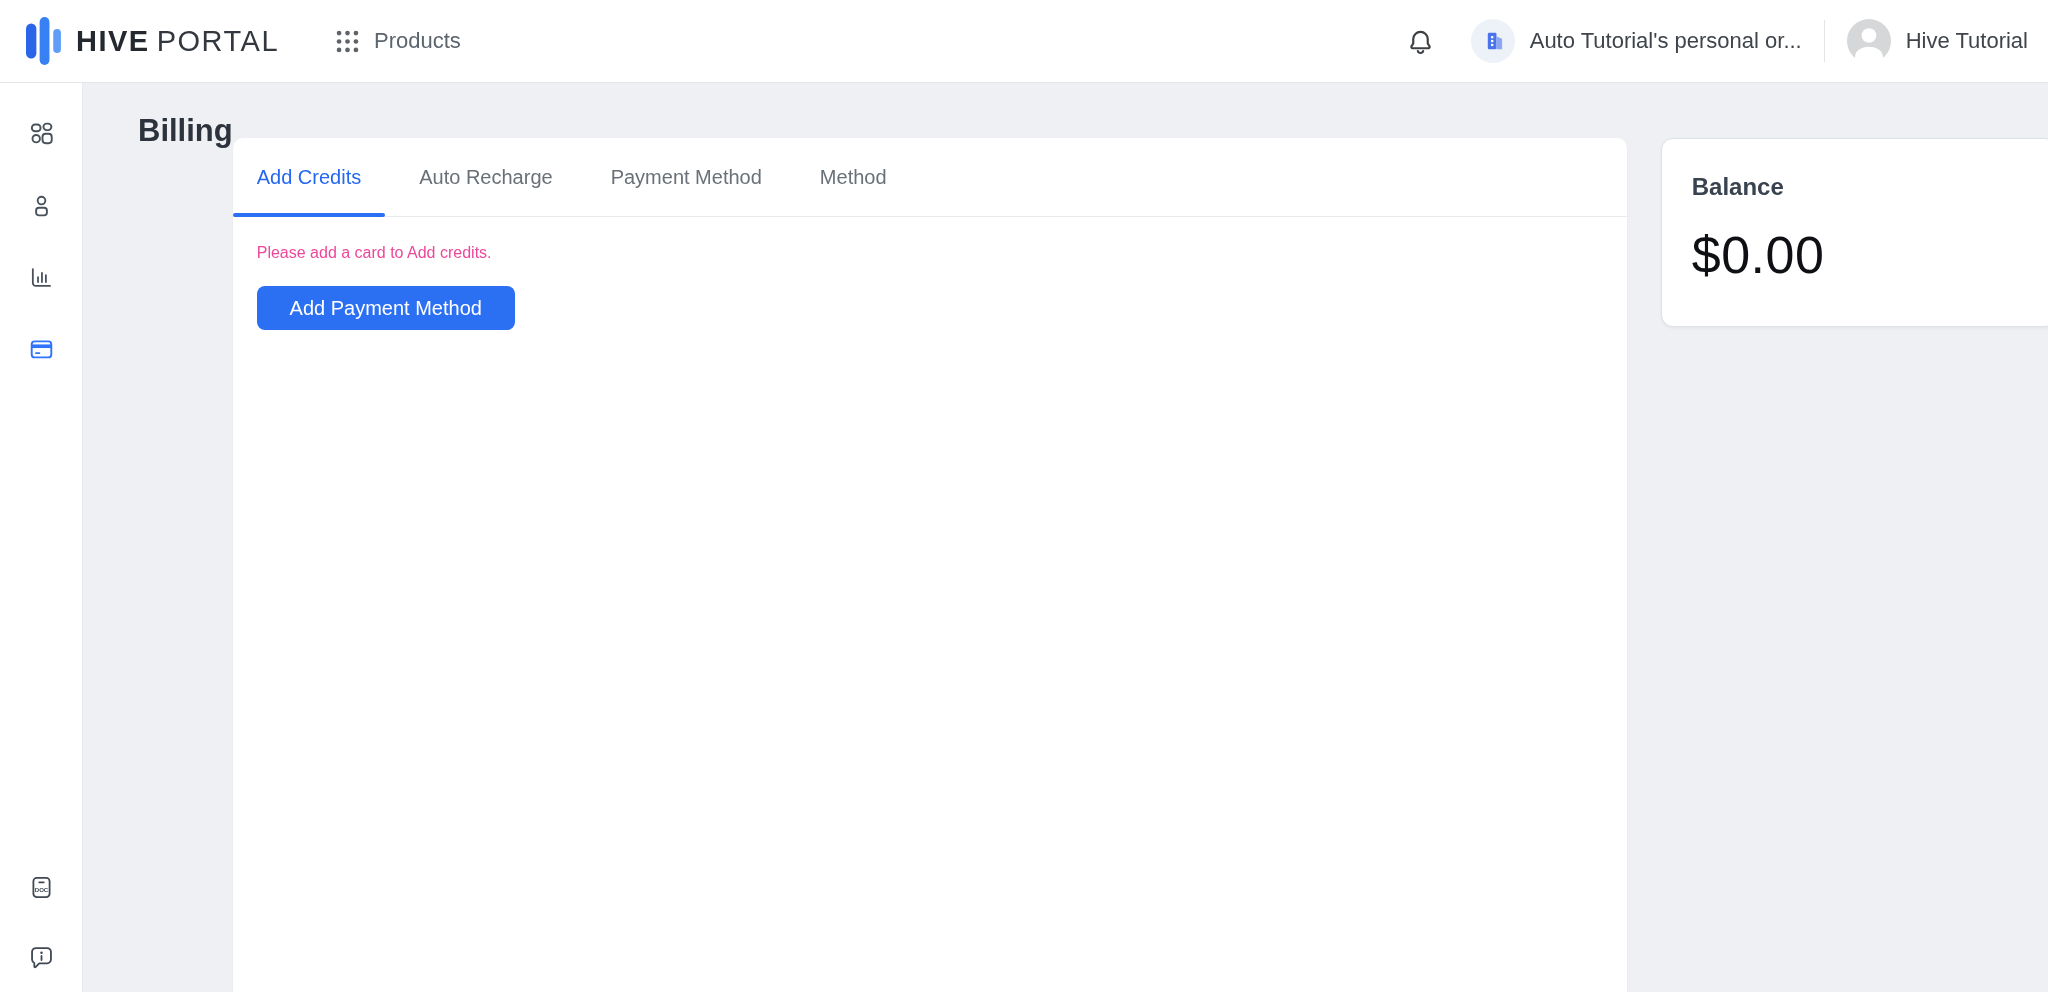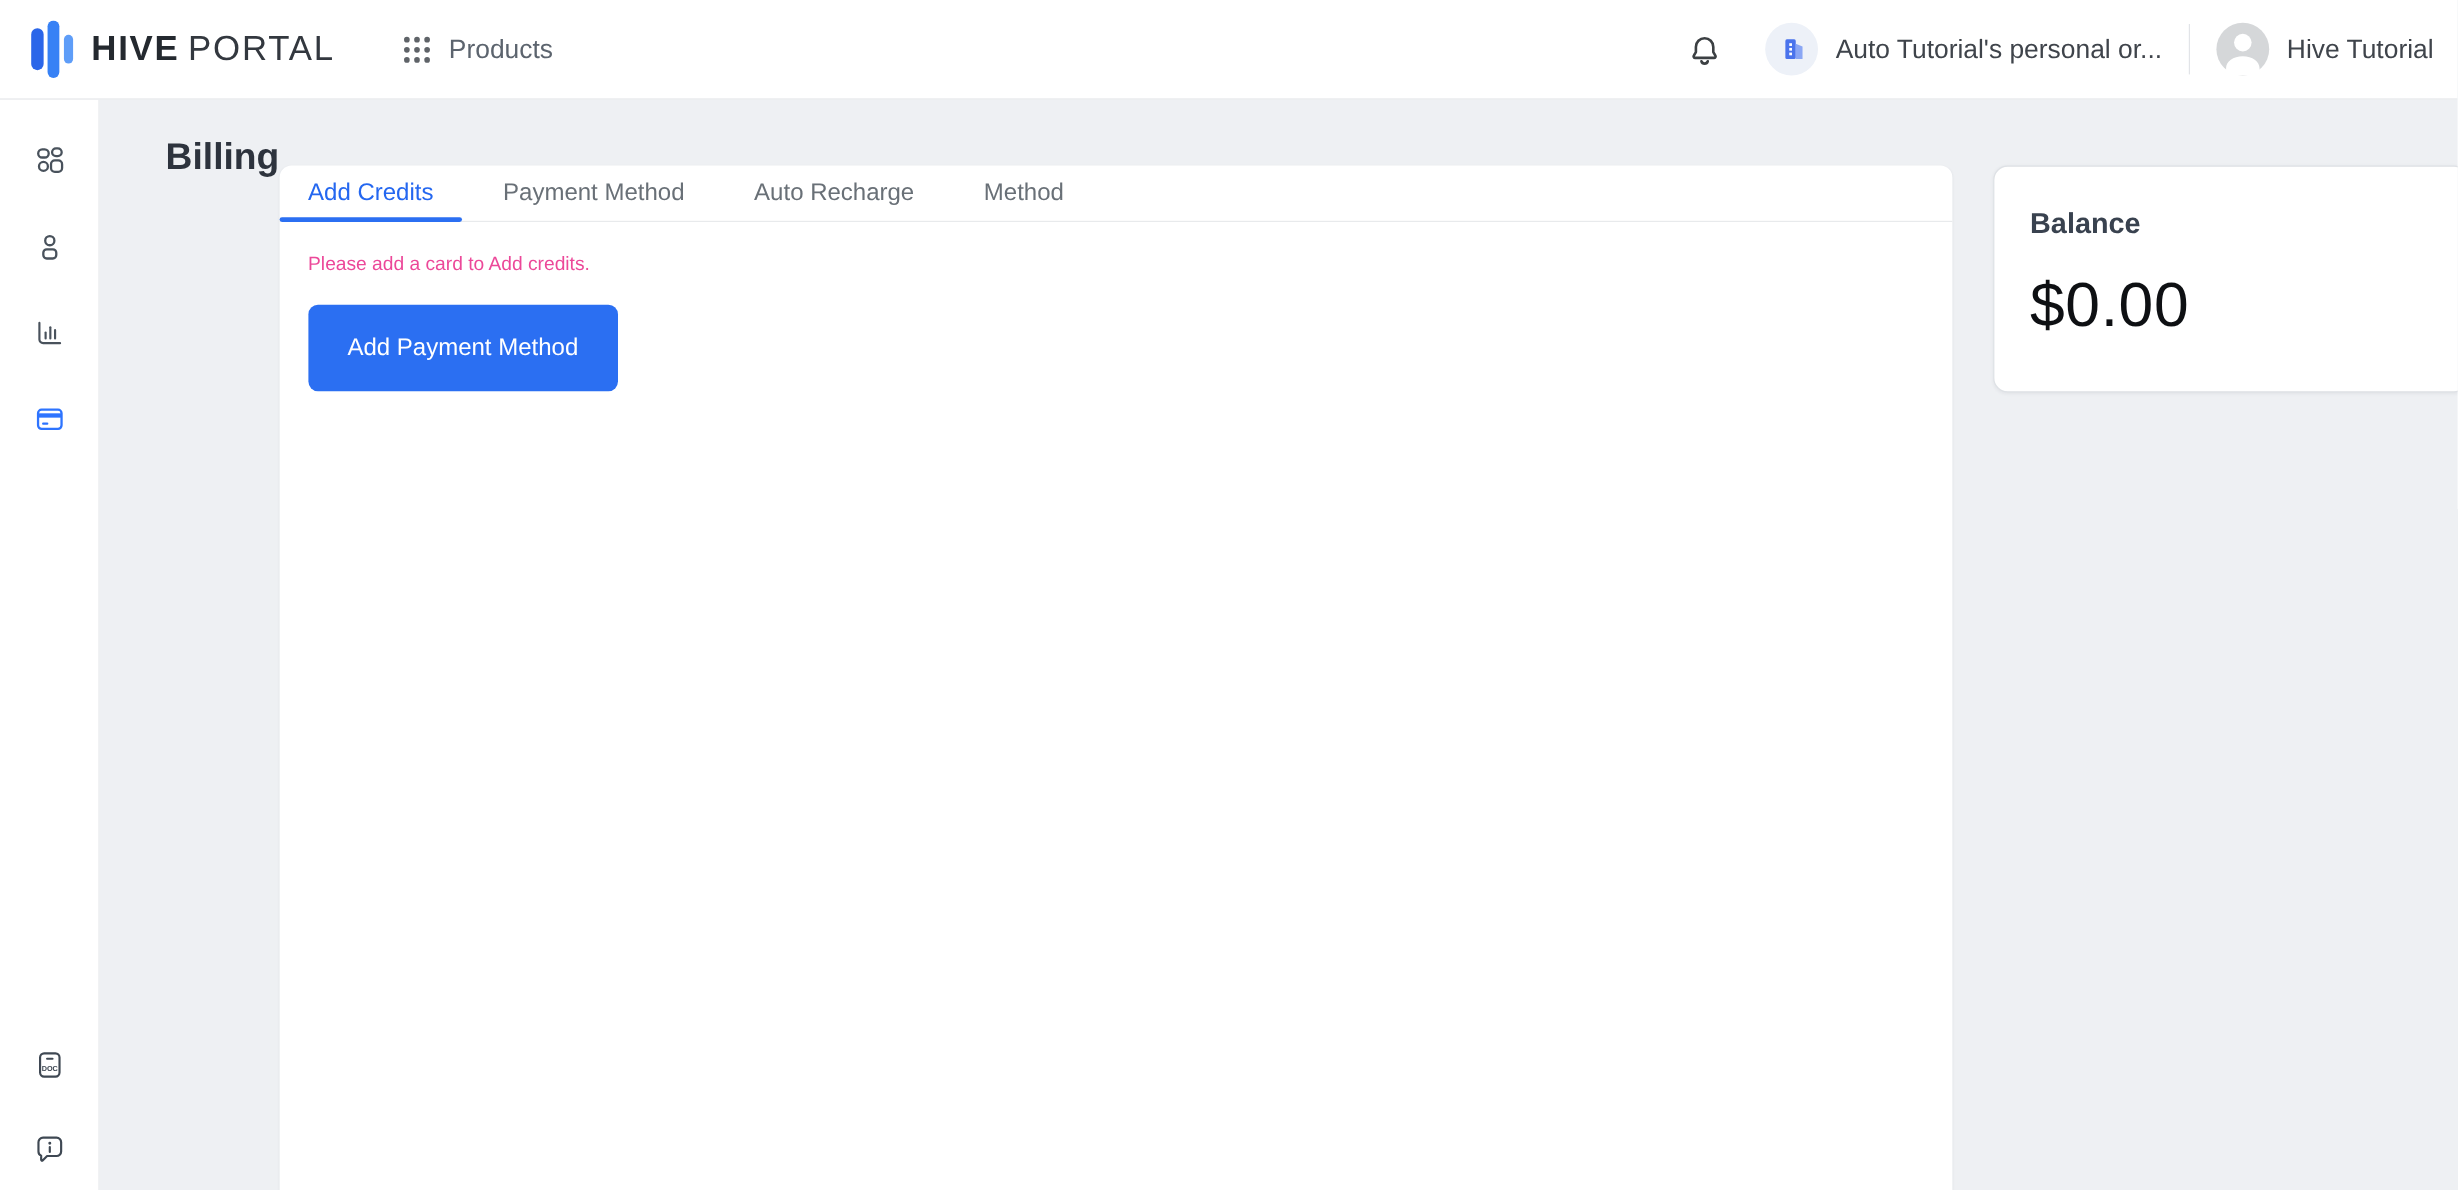--- a/index.html
+++ b/index.html
@@ -57,33 +57,33 @@
   .page-title { font-size:31px; font-weight:700; color:#2d333d; line-height:38px; }
   .content-row { display:flex; gap:34px; margin-top:26px; flex:1; align-items:flex-start; }
 
   .panel {
     width:1394px; background:#ffffff; border-radius:10px 10px 0 0;
     box-shadow:0 1px 2px rgba(27,35,50,0.05);
     align-self:stretch; display:flex; flex-direction:column;
   }
   .tabs { display:flex; border-bottom:1px solid #e8eaec; }
   .tab {
-    position:relative; height:46px; display:flex; align-items:center;
+    position:relative; height:78px; display:flex; align-items:center;
     padding:0 24px; margin-right:10px; font-size:20px; color:#697077; cursor:pointer;
     white-space:nowrap;
   }
   .tab.active { color:#2467f0; font-weight:500; }
   .tab.active::after {
     content:""; position:absolute; left:0; right:0; bottom:-1px; height:4px;
     background:#2b6ff2; border-radius:2px;
   }
   .tab-body { padding:27px 24px; }
   .empty-message { font-size:16px; color:#ec4899; }
   .primary-btn {
-    margin-top:24px; width:258px; height:72px; border:none; border-radius:8px;
+    margin-top:24px; width:258px; height:44px; border:none; border-radius:8px;
     background:#2b6ff2; color:#ffffff; font-size:20px; font-family:inherit;
     display:flex; align-items:center; justify-content:center; cursor:pointer;
   }
 
   .balance-card {
     width:396px; height:189px; background:#ffffff;
     border:1px solid #dee1e5; border-radius:12px;
     box-shadow:0 1px 3px rgba(27,35,50,0.06);
     padding:34px 30px;
   }
@@ -224,22 +224,22 @@
   </div>
 </div>
 
 <div class="content">
   <h1 class="page-title">Billing</h1>
 
   <div class="content-row">
     <div class="panel">
       <div class="tabs">
         <div class="tab active">Add Credits</div>
+        <div class="tab">Auto Recharge</div>
         <div class="tab">Payment Method</div>
-        <div class="tab">Auto Recharge</div>
         <div class="tab">Method</div>
       </div>
       <div class="tab-body">
         <div class="empty-message">Please add a card to Add credits.</div>
         <button class="primary-btn">Add Payment Method</button>
       </div>
     </div>
 
     <div class="balance-card">
       <div class="balance-title">Balance</div>

